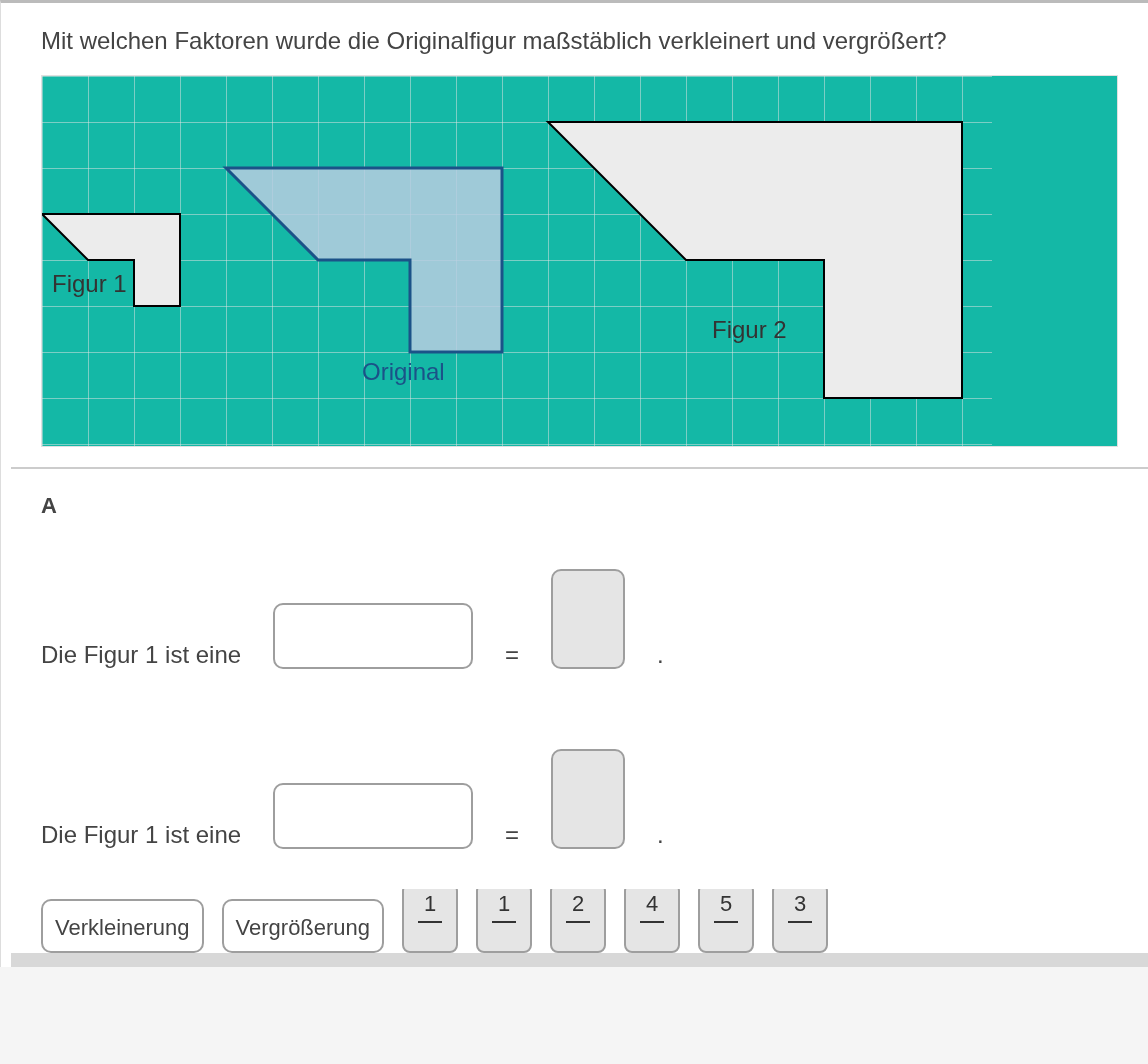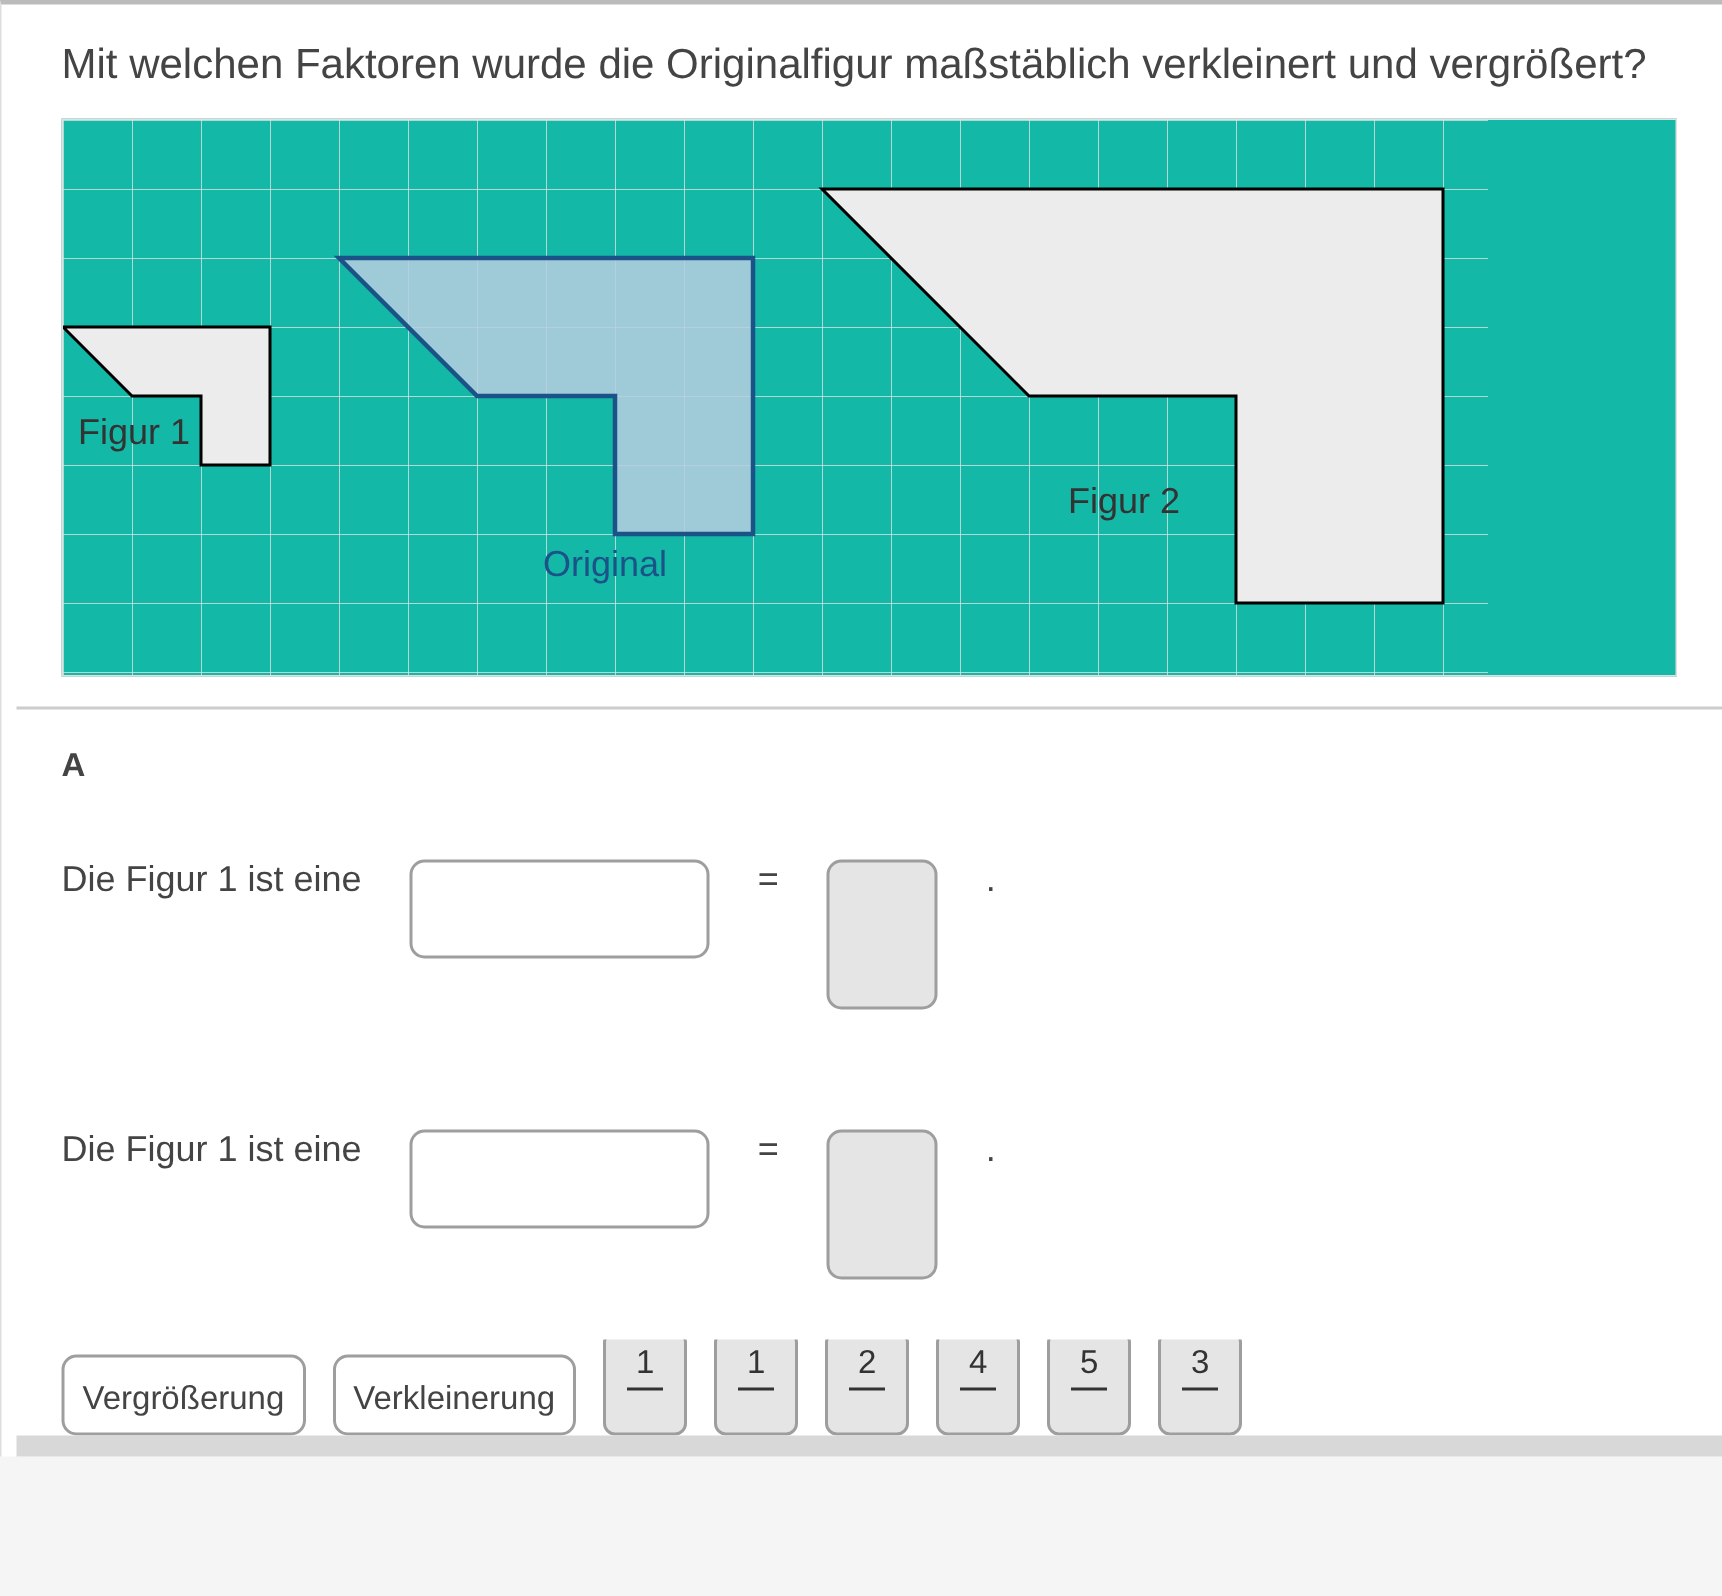--- a/index.html
+++ b/index.html
@@ -12,21 +12,21 @@
   }
   .page {
     width: 1148px;
     background: #fff;
     border-top: 3px solid #bbb;
     border-left: 1px solid #ddd;
     position: relative;
     padding: 0 0 0 10px;
   }
   .question-text {
-    font-size: 28px;
+    font-size: 24px;
     color: #444;
     padding: 24px 30px 20px 30px;
   }
   .diagram-area {
     margin: 0 30px 0 30px;
     border: 1px solid #e0e0e0;
     background: #14b8a6;
     position: relative;
   }
   .diagram-svg { display: block; }
@@ -36,21 +36,21 @@
     margin: 20px 0 14px 0;
   }
   .part-label {
     font-weight: bold;
     font-size: 22px;
     color: #444;
     padding: 10px 30px 10px 30px;
   }
   .sentence-row {
     display: flex;
-    align-items: flex-start;
+    align-items: flex-end;
     padding: 40px 30px;
     font-size: 24px;
     color: #444;
     flex-wrap: nowrap;
     gap: 32px;
   }
   .drop-slot-word {
     width: 200px;
     height: 66px;
     border: 2px solid #9e9e9e;
@@ -156,22 +156,22 @@
 
   <div class="sentence-row">
     <span>Die Figur 1 ist eine</span>
     <span class="drop-slot-word"></span>
     <span>=</span>
     <span class="drop-slot-num"></span>
     <span>.</span>
   </div>
 
   <div class="tiles-row">
+    <div class="word-tile">Verkleinerung</div>
     <div class="word-tile">Vergrößerung</div>
-    <div class="word-tile">Verkleinerung</div>
     <div class="num-tile">
         <span>1</span>
         <div class="bar"></div>
       </div>
     <div class="num-tile">
         <span>1</span>
         <div class="bar"></div>
       </div>
     <div class="num-tile">
         <span>2</span>

